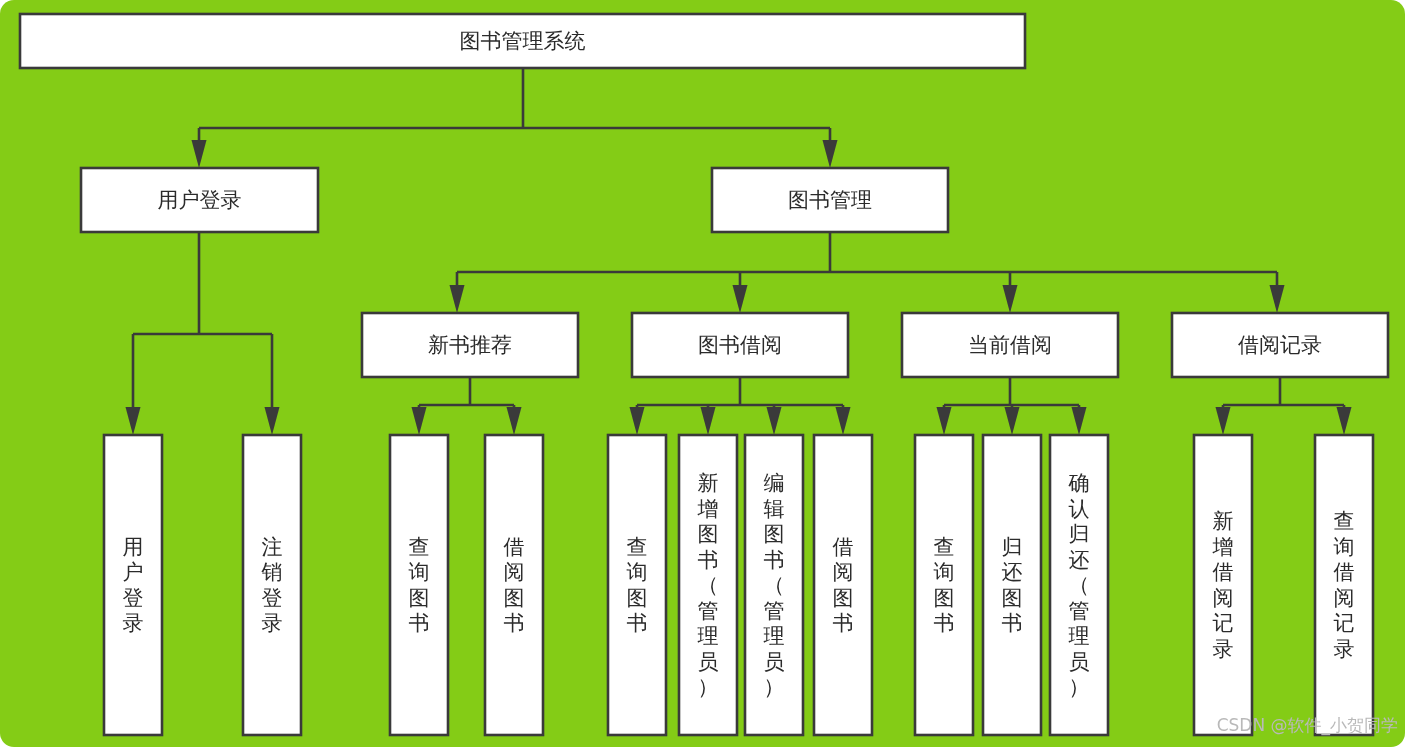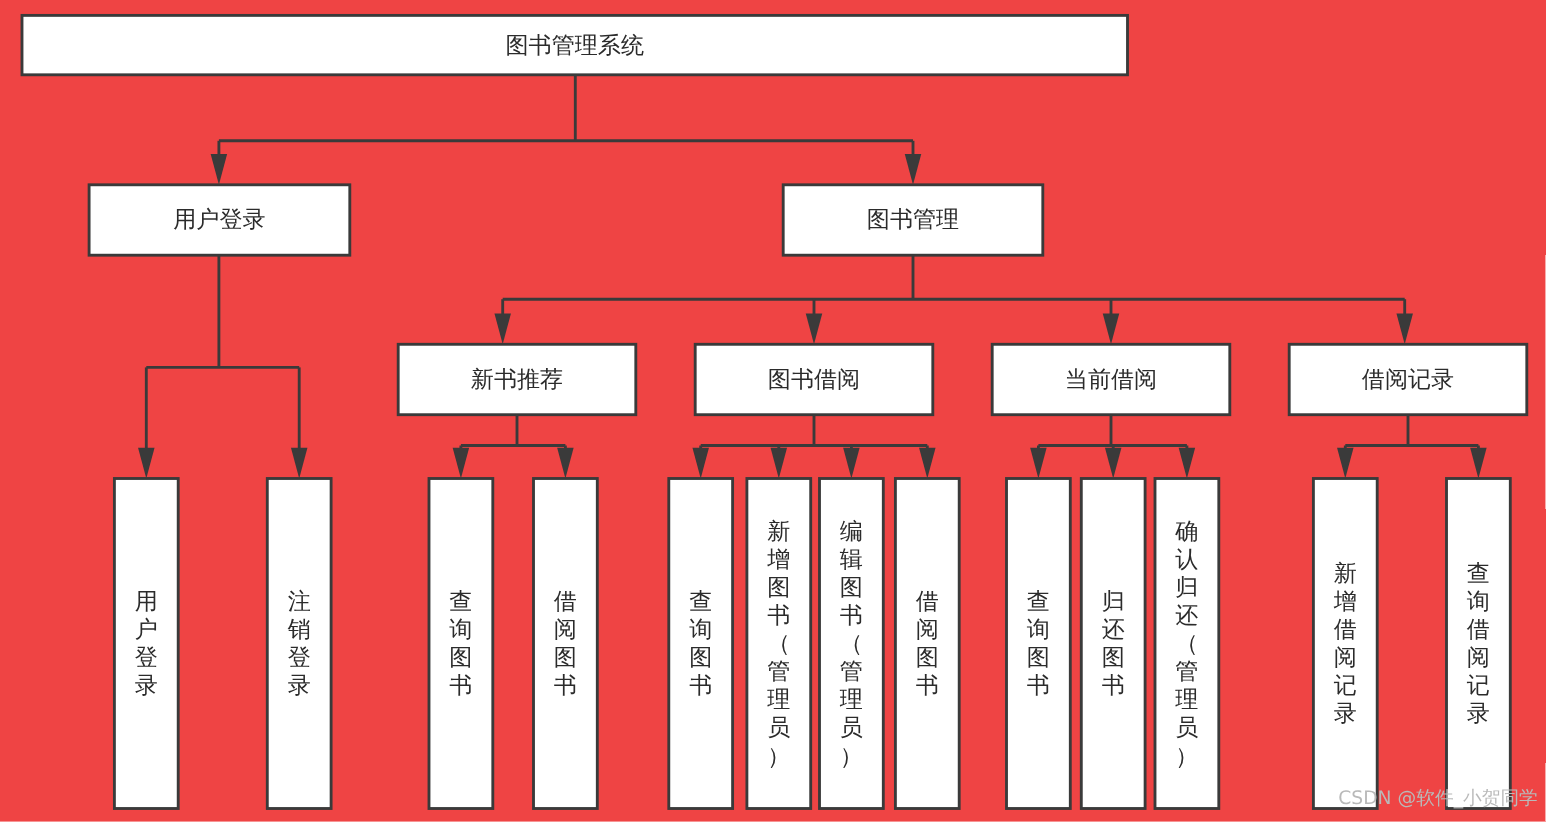--- a/index.html
+++ b/index.html
@@ -11,21 +11,22 @@
   body {
     width: 1405px;
     height: 747px;
     font-family: "DejaVu Sans", "Liberation Sans", sans-serif;
     overflow: hidden;
   }
   #diagram-root {
     position: relative;
     width: 1405px;
     height: 747px;
-    background: #ef4444;
+    background: #84cc16;
+    border-radius: 14px;
   }
   svg#flow-svg {
     position: absolute;
     left: 0;
     top: 0;
     width: 1405px;
     height: 747px;
     display: block;
   }
   .node-rect {

